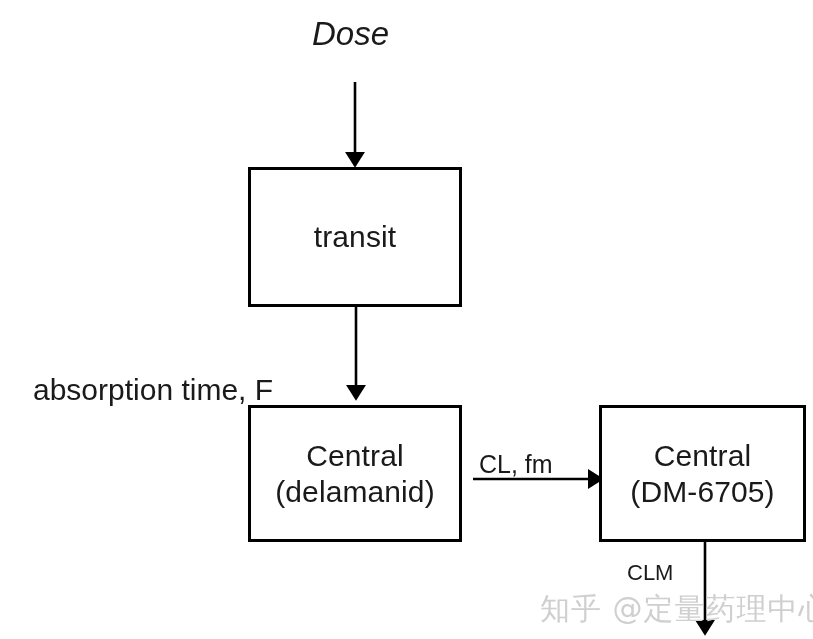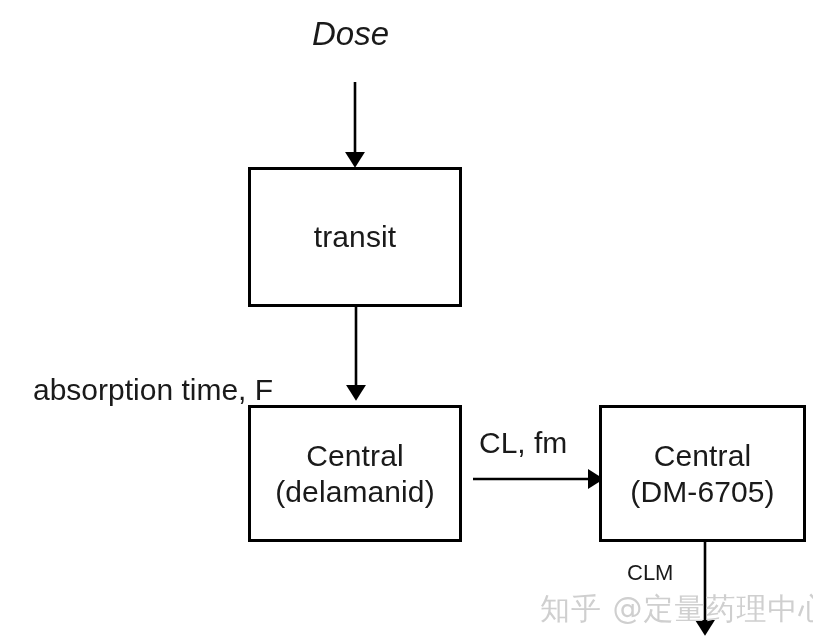--- a/index.html
+++ b/index.html
@@ -47,21 +47,21 @@
     font-size: 31px;
     color: #1a1a1a;
     white-space: nowrap;
     line-height: 1;
   }
   #node-transit { left: 248px; top: 167px; width: 214px; height: 140px; }
   #node-central-delamanid { left: 248px; top: 405px; width: 214px; height: 137px; }
   #node-central-dm6705 { left: 599px; top: 405px; width: 207px; height: 137px; }
   #label-dose { left: 312px; top: 17px; font-size: 33px; font-style: italic; }
   #label-absorption { left: 33px; top: 331px; font-size: 30px; margin-top: 44px; }
-  #label-cl-fm { left: 479px; top: 428px; font-size: 30px; }
+  #label-cl-fm { left: 479px; top: 452px; font-size: 25px; }
   #label-clm { left: 627px; top: 562px; font-size: 22px; }
   #watermark {
     position: absolute;
     left: 540px;
     top: 589px;
     font-size: 30px;
     color: #cfcfcf;
     white-space: nowrap;
     letter-spacing: 1px;
     font-family: "DejaVu Sans", sans-serif;

